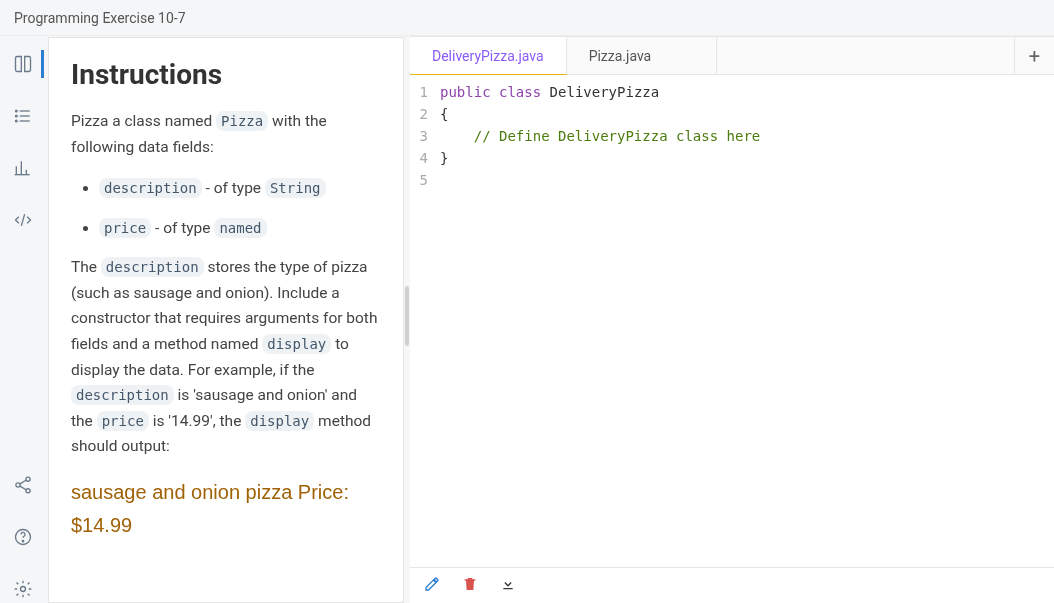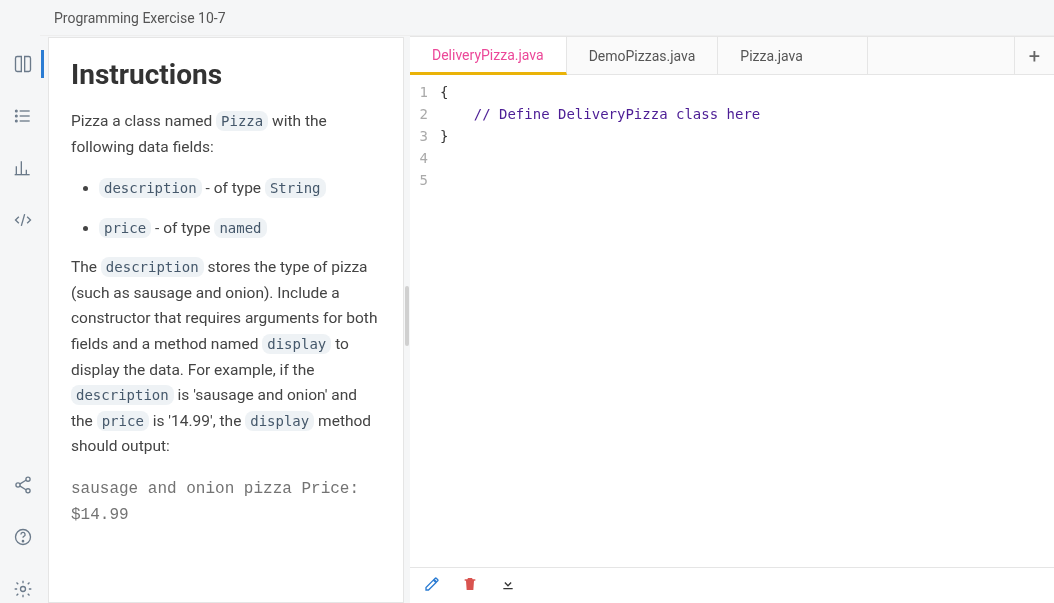--- a/index.html
+++ b/index.html
@@ -1,43 +1,43 @@
 <!DOCTYPE html>
 <html><head>
 <meta charset="utf-8">
 <style>
 * { box-sizing: border-box; margin: 0; padding: 0; }
 body { font-family: -apple-system, BlinkMacSystemFont, "Segoe UI", Roboto, sans-serif; background: #f5f6f7; color: #333; height: 603px; width: 1054px; overflow: hidden; display: flex; flex-direction: column; }
-.topbar { height: 36px; display: flex; align-items: center; padding: 0 14px; color: #555; font-size: 14px; border-bottom: 1px solid #eee; margin-left: 40px; }
+.topbar { height: 36px; display: flex; align-items: center; padding: 0 14px; color: #555; font-size: 14px; border-bottom: 1px solid #eee; }
 .main { flex: 1; display: flex; overflow: hidden; }
 .iconbar { width: 46px; display: flex; flex-direction: column; align-items: center; padding-top: 18px; gap: 28px; color: #6b7a8a; }
 .iconbar .spacer { flex: 1; }
 .iconbar svg { width: 20px; height: 20px; stroke: #6b7a8a; fill: none; stroke-width: 1.6; }
 .iconbar .item { cursor: pointer; position: relative; }
 .iconbar .active::after { content: ""; position: absolute; right: -11px; top: -4px; height: 28px; width: 3px; background: #2b7cd3; }
 .panel { width: 356px; background: #fff; border: 1px solid #e5e5e5; margin: 1px 0 0 2px; display: flex; flex-direction: column; overflow: hidden; }
 .panel h1 { font-size: 28px; font-weight: 700; padding: 20px 22px 18px; color: #333; }
 .panel .body { padding: 0 22px 20px; font-size: 15.5px; line-height: 1.65; color: #444; overflow-y: auto; }
 .panel .body p { margin-bottom: 16px; }
 .panel .body ul { padding-left: 28px; margin-bottom: 8px; }
 .panel .body li { margin-bottom: 14px; }
 .ic { font-family: "Consolas","Monaco",monospace; background: #eef2f5; color: #45586b; padding: 2px 5px; font-size: 14px; border-radius: 8px; }
-.panel pre { font-family: Liberation Mono, monospace; font-size: 16px; color: #737373; white-space: pre-wrap; }
+.panel pre { font-family: Liberation Sans, sans-serif; font-size: 20px; color: #a16207; white-space: pre-wrap; }
 .divider { width: 6px; background: #f5f6f7; position: relative; }
 .divider::before { content:""; position:absolute; left:1px; top:250px; width:4px; height:60px; background:#d0d0d0; border-radius:3px; }
 .editor-area { flex: 1; background: #fff; display: flex; flex-direction: column; border-top: 1px solid #e5e5e5; }
 .tabs { display: flex; align-items: stretch; height: 38px; border-bottom: 1px solid #e5e5e5; background: #fafafa; }
 .tab { padding: 0 22px; display: flex; align-items: center; font-size: 14px; color: #555; border-right: 1px solid #e5e5e5; cursor: pointer; min-width: 150px; }
-.tab.active { background: #fff; color: #ec4899; border-bottom: 3px solid #eab308; margin-bottom: -1px; text-align: right; }
+.tab.active { background: #fff; color: #8b5cf6; border-bottom: 1px solid #eab308; margin-bottom: -1px; text-align: right; }
 .tab-add { width: 40px; display:flex; align-items:center; justify-content:center; color:#666; font-size:20px; border-left:1px solid #e5e5e5; margin-left:auto; cursor:pointer; }
 .code { flex: 1; display: flex; font-family: "Consolas","Monaco",monospace; font-size: 14px; line-height: 22px; overflow: auto; }
 .gutter { width: 24px; text-align: right; color: #aaa; padding: 6px 6px 0 0; user-select: none; }
 .codelines { padding: 6px 0 0 6px; white-space: pre; color: #333; }
 .kw { color: #8e44ad; }
-.cm { color: #4c1d95; }
+.cm { color: #4d7c0f; }
 .toolbar { height: 36px; border-top:1px solid #e5e5e5; display:flex; align-items:center; gap:22px; padding:0 14px; }
 .toolbar svg { width:16px; height:16px; }
 </style>
 </head>
 <body>
 
 <div class="topbar">
   <span>Programming Exercise 10-7</span>
 </div>
 
@@ -117,36 +117,33 @@
   </div>
 
   <div class="divider"></div>
 
   <div class="editor-area">
     <div class="tabs">
       <div class="tab active">
           <span>DeliveryPizza.java</span>
         </div>
       <div class="tab">
-          <span>DemoPizzas.java</span>
-        </div>
-      <div class="tab">
           <span>Pizza.java</span>
         </div>
       <div class="tab-add">+</div>
     </div>
     <div class="code">
       <div class="gutter" id="gutter">
           <div>1</div>
           <div>2</div>
           <div>3</div>
           <div>4</div>
           <div>5</div>
         </div>
-      <div class="codelines" id="codelines"><div>{</div><div>    <span class="cm">// Define DeliveryPizza class here</span></div><div>}</div><div>&nbsp;</div></div>
+      <div class="codelines" id="codelines"><div><span class="kw">public</span> <span class="kw">class</span> DeliveryPizza</div><div>{</div><div>    <span class="cm">// Define DeliveryPizza class here</span></div><div>}</div><div>&nbsp;</div></div>
     </div>
     <div class="toolbar">
       <span><svg viewBox="0 0 24 24" fill="none" stroke="#2b7cd3" stroke-width="2">
             <path d="M3 17.25V21h3.75L17.8 9.94l-3.75-3.75L3 17.25zM20.7 7.04a1 1 0 0 0 0-1.41l-2.34-2.34a1 1 0 0 0-1.41 0l-1.83 1.83 3.75 3.75 1.83-1.83z"></path>
           </svg></span>
       <span><svg viewBox="0 0 24 24" fill="#d9534f">
             <path d="M6 7h12l-1 14H7L6 7zm3-4h6l1 2h4v2H4V5h4l1-2z"></path>
           </svg></span>
       <span><svg viewBox="0 0 24 24" fill="#333">
             <path d="M12 3v10l4-4 1.4 1.4L12 16 6.6 10.4 8 9l4 4V3h0zM5 18h14v2H5v-2z"></path>

